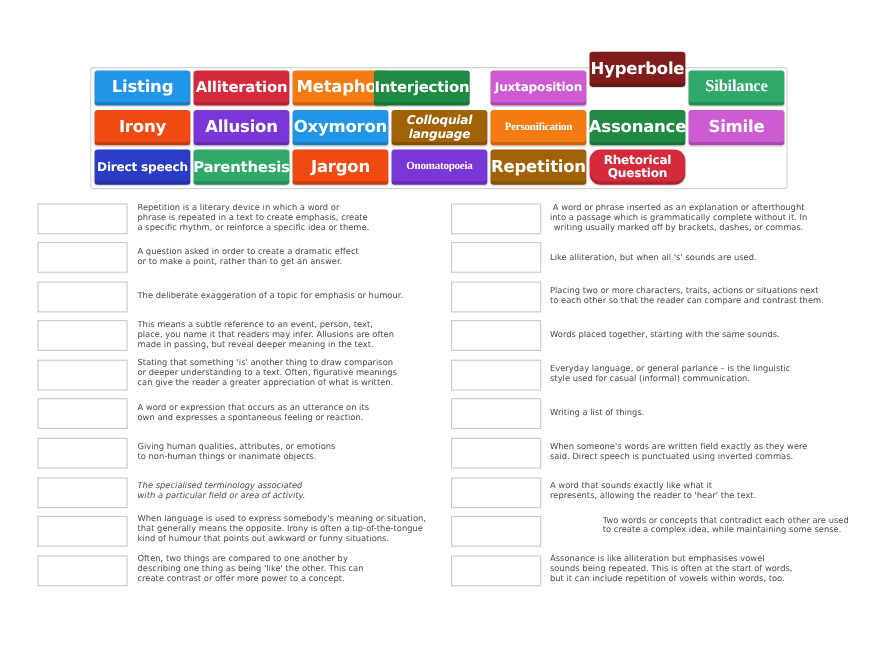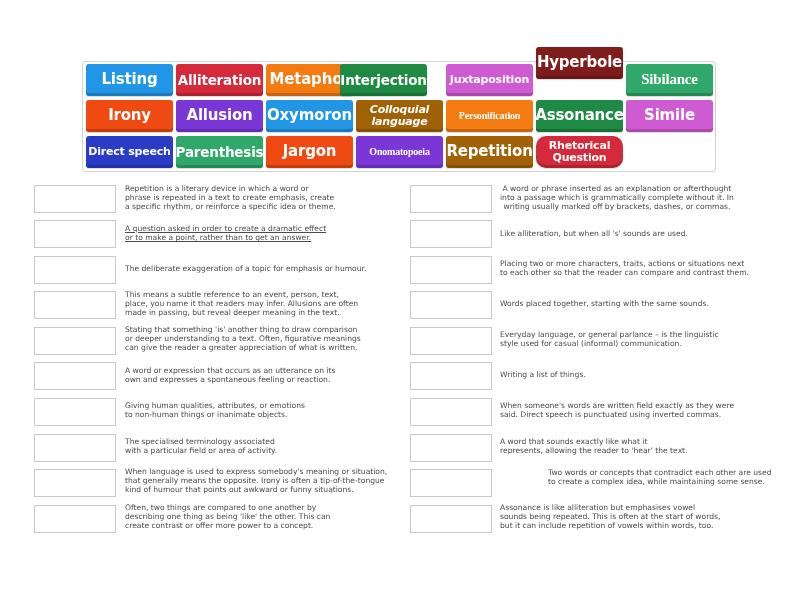--- a/index.html
+++ b/index.html
@@ -94,21 +94,21 @@
 <div class="tile sm" style="left: 536px; top: 136px; background: rgb(212, 42, 60); border-radius: 10px;">
     <span style="display:block;width:70px;">Rhetorical Question</span>
   </div>
 
 <div class="drop" style="left:34px;top:185px;"></div>
 <div class="desc" style="left:125px;top:184px;">Repetition is a literary device in which a word or
 phrase is repeated in a text to create emphasis, create
 a specific rhythm, or reinforce a specific idea or theme.</div>
 
 <div class="drop" style="left:34px;top:220px;"></div>
-<div class="desc" style="left:125px;top:224px;text-decoration:underline;">A question asked in order to create a dramatic effect
+<div class="desc" style="left:125px;top:224px;">A question asked in order to create a dramatic effect
 or to make a point, rather than to get an answer.</div>
 
 <div class="drop" style="left:34px;top:256px;"></div>
 <div class="desc" style="left:125px;top:264px;">The deliberate exaggeration of a topic for emphasis or humour.</div>
 
 <div class="drop" style="left:34px;top:291px;"></div>
 <div class="desc" style="left:125px;top:290px;">This means a subtle reference to an event, person, text,
 place, you name it that readers may infer. Allusions are often
 made in passing, but reveal deeper meaning in the text.</div>
 
@@ -119,21 +119,21 @@
 
 <div class="drop" style="left:34px;top:362px;"></div>
 <div class="desc" style="left:125px;top:366px;">A word or expression that occurs as an utterance on its
 own and expresses a spontaneous feeling or reaction.</div>
 
 <div class="drop" style="left:34px;top:398px;"></div>
 <div class="desc" style="left:125px;top:401px;">Giving human qualities, attributes, or emotions
 to non-human things or inanimate objects.</div>
 
 <div class="drop" style="left:34px;top:434px;"></div>
-<div class="desc" style="left:125px;top:437px;">The specialised terminology associated
+<div class="desc" style="left:125px;top:437px;font-style:italic;">The specialised terminology associated
 with a particular field or area of activity.</div>
 
 <div class="drop" style="left:34px;top:469px;"></div>
 <div class="desc" style="left:125px;top:467px;">When language is used to express somebody's meaning or situation,
 that generally means the opposite. Irony is often a tip-of-the-tongue
 kind of humour that points out awkward or funny situations.</div>
 
 <div class="drop" style="left:34px;top:505px;"></div>
 <div class="desc" style="left:125px;top:503px;">Often, two things are compared to one another by
 describing one thing as being 'like' the other. This can

